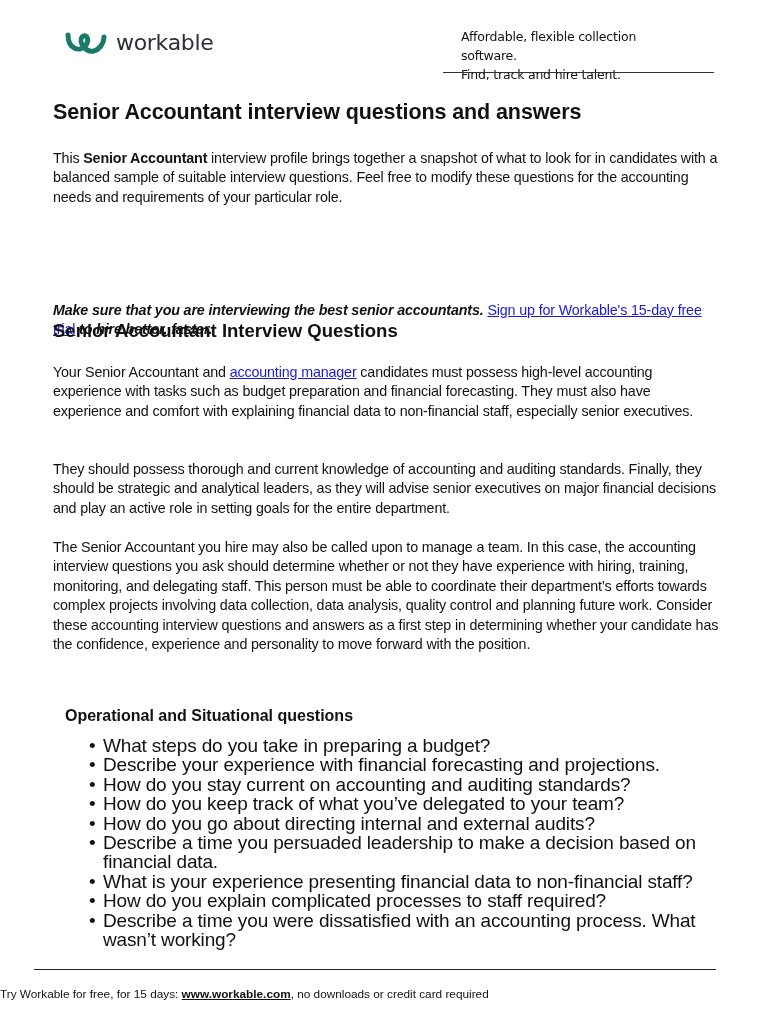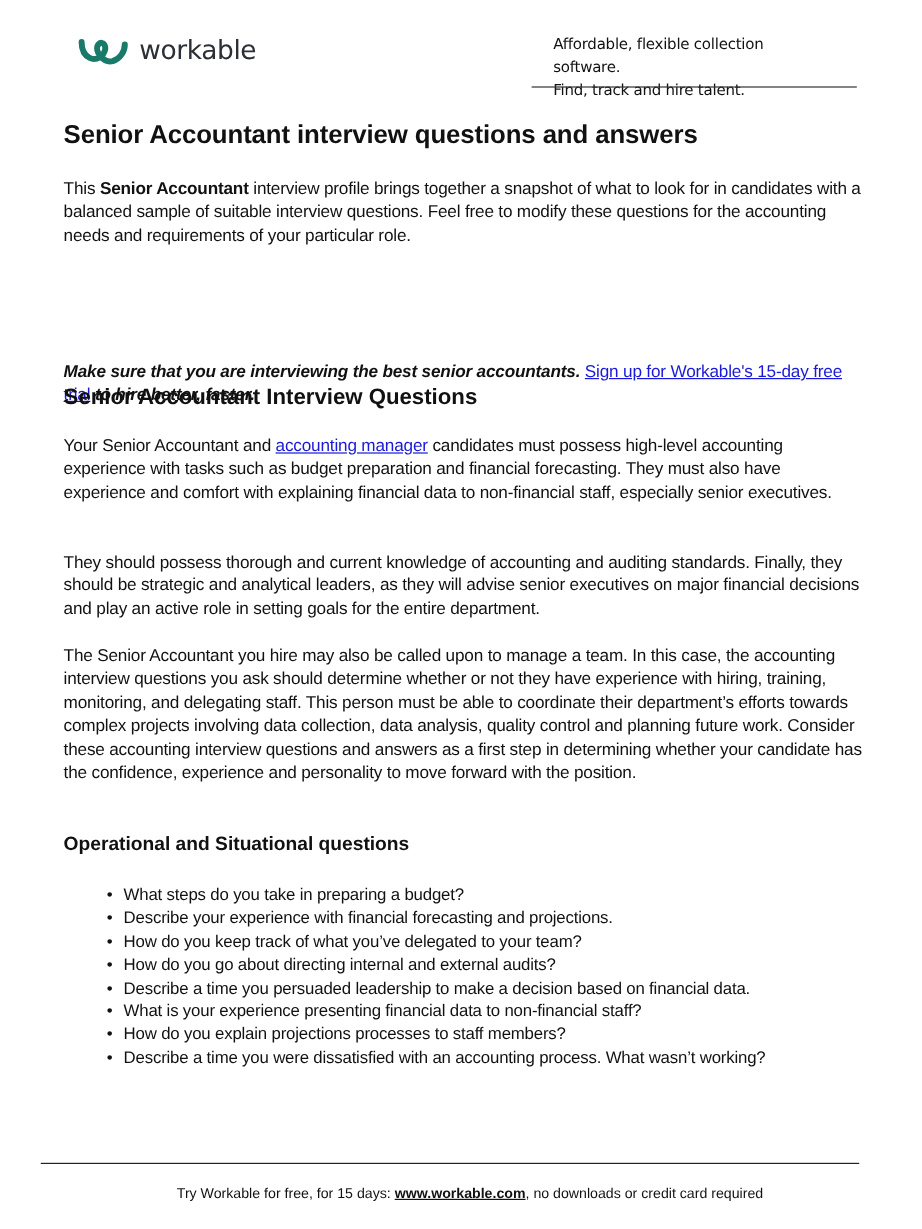--- a/index.html
+++ b/index.html
@@ -6,30 +6,30 @@
   body { width: 768px; height: 1024px; position: relative; overflow: hidden; font-family: "Liberation Sans", sans-serif; color: #111; }
   .header { position: absolute; left: 0; top: 0; width: 692px; height: 74px; }
   .logo { position: absolute; left: 64px; top: 29px; display: flex; align-items: center; }
   .logo svg { display: block; }
   .logo-text { font-family: "DejaVu Sans", sans-serif; font-size: 22px; color: #2b2f36; margin-left: 6px; letter-spacing: -0.3px; line-height: 28px; }
   .tagline { position: absolute; left: 461px; top: 27px; font-family: "DejaVu Sans", sans-serif; font-size: 12.5px; line-height: 19px; color: #111; letter-spacing: -0.2px; }
   .header-rule { position: absolute; left: 443px; top: 72px; width: 271px; height: 1px; background: #333; }
   .content { position: absolute; left: 53px; top: 0; width: 670px; }
   h1 { position: absolute; top: 100px; left: 0; margin: 0; font-size: 21.5px; font-weight: bold; white-space: nowrap; letter-spacing: -0.1px; }
   h2 { position: absolute; left: 0; margin: 0; font-size: 18.5px; font-weight: bold; white-space: nowrap; }
-  h3 { position: absolute; left: 0; margin: 0; font-size: 16px; font-weight: bold; white-space: nowrap; text-align: right; }
+  h3 { position: absolute; left: 0; margin: 12px; font-size: 16px; font-weight: bold; white-space: nowrap; text-align: right; }
   p { position: absolute; left: 0; margin: 0; width: 668px; font-size: 14.3px; line-height: 19.4px; letter-spacing: -0.15px; }
   a { color: #1a1ad6; text-decoration: underline; }
   .cta { font-style: italic; font-weight: bold; margin-top: 40px; }
   .cta a { font-style: normal; font-weight: normal; }
-  ul { position: absolute; left: 0; margin: 0; padding: 0 0 0 50px; list-style: none; font-size: 14px; line-height: 19.4px; letter-spacing: -0.15px; }
+  ul { position: absolute; left: 0; margin: 0; padding: 0 0 0 50px; list-style: none; font-size: 19px; line-height: 19.4px; letter-spacing: -0.15px; }
   ul li { position: relative; padding-left: 0; }
   ul li::before { content: "\2022"; position: absolute; left: -14px; top: 0; }
   .footer-rule { position: absolute; left: 34px; top: 969px; width: 682px; height: 1px; background: #222; }
-  .footer { position: absolute; left: 0; top: 987px; width: 636px; text-align: right; font-size: 11.8px; color: #111; }
+  .footer { position: absolute; left: 0; top: 987px; width: 768px; text-align: left; font-size: 11.8px; color: #111; }
   .footer a { color: #111; font-weight: bold; }
 </style>
 </head>
 <body>
 
 <div class="header">
   <div class="logo">
     <svg width="46" height="28" viewBox="0 0 46 28">
       <path d="M4 6 C4 20, 16 24, 22 16 C26 10, 22 4, 18 8 C14 13, 22 24, 30 22 C36 20, 40 14, 40 8" fill="none" stroke="#1a7a6a" stroke-width="5" stroke-linecap="round"></path>
     </svg>
@@ -55,25 +55,26 @@
 
   <p style="top:460px;">They should possess thorough and current knowledge of accounting and auditing standards. Finally, they should be strategic and analytical leaders, as they will advise senior executives on major financial decisions and play an active role in setting goals for the entire department.</p>
 
   <p style="top:538px;">The Senior Accountant you hire may also be called upon to manage a team. In this case, the accounting interview questions you ask should determine whether or not they have experience with hiring, training, monitoring, and delegating staff. This person must be able to coordinate their department’s efforts towards complex projects involving data collection, data analysis, quality control and planning future work. Consider these accounting interview questions and answers as a first step in determining whether your candidate has the confidence, experience and personality to move forward with the position.</p>
 
   <h3 style="top:695px;">Operational and Situational questions</h3>
 
   <ul style="top:736px;">
     <li>What steps do you take in preparing a budget?</li>
     <li>Describe your experience with financial forecasting and projections.</li>
+    <li>How do you stay current on accounting and auditing standards?</li>
     <li>How do you keep track of what you’ve delegated to your team?</li>
     <li>How do you go about directing internal and external audits?</li>
     <li>Describe a time you persuaded leadership to make a decision based on financial data.</li>
     <li>What is your experience presenting financial data to non-financial staff?</li>
-    <li>How do you explain projections processes to staff members?</li>
+    <li>How do you explain complicated processes to staff required?</li>
     <li>Describe a time you were dissatisfied with an accounting process. What wasn’t working?</li>
   </ul>
 </div>
 
 <div class="footer-rule"></div>
 <div class="footer">
   <span>Try Workable for free, for 15 days: </span><a href="#">www.workable.com</a><span>, no downloads or credit card required</span>
 </div>
 
 </body></html>

